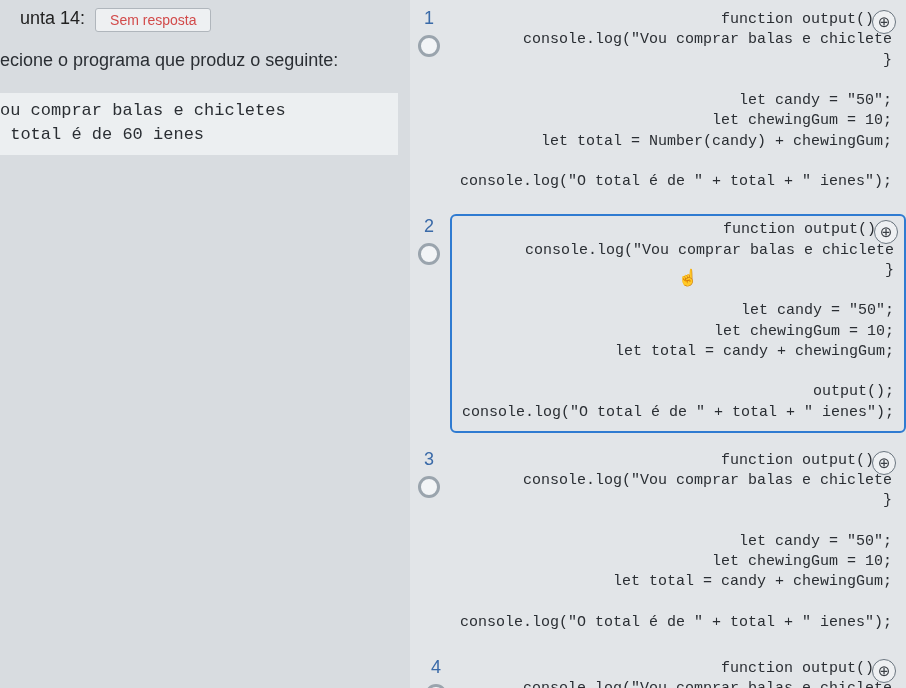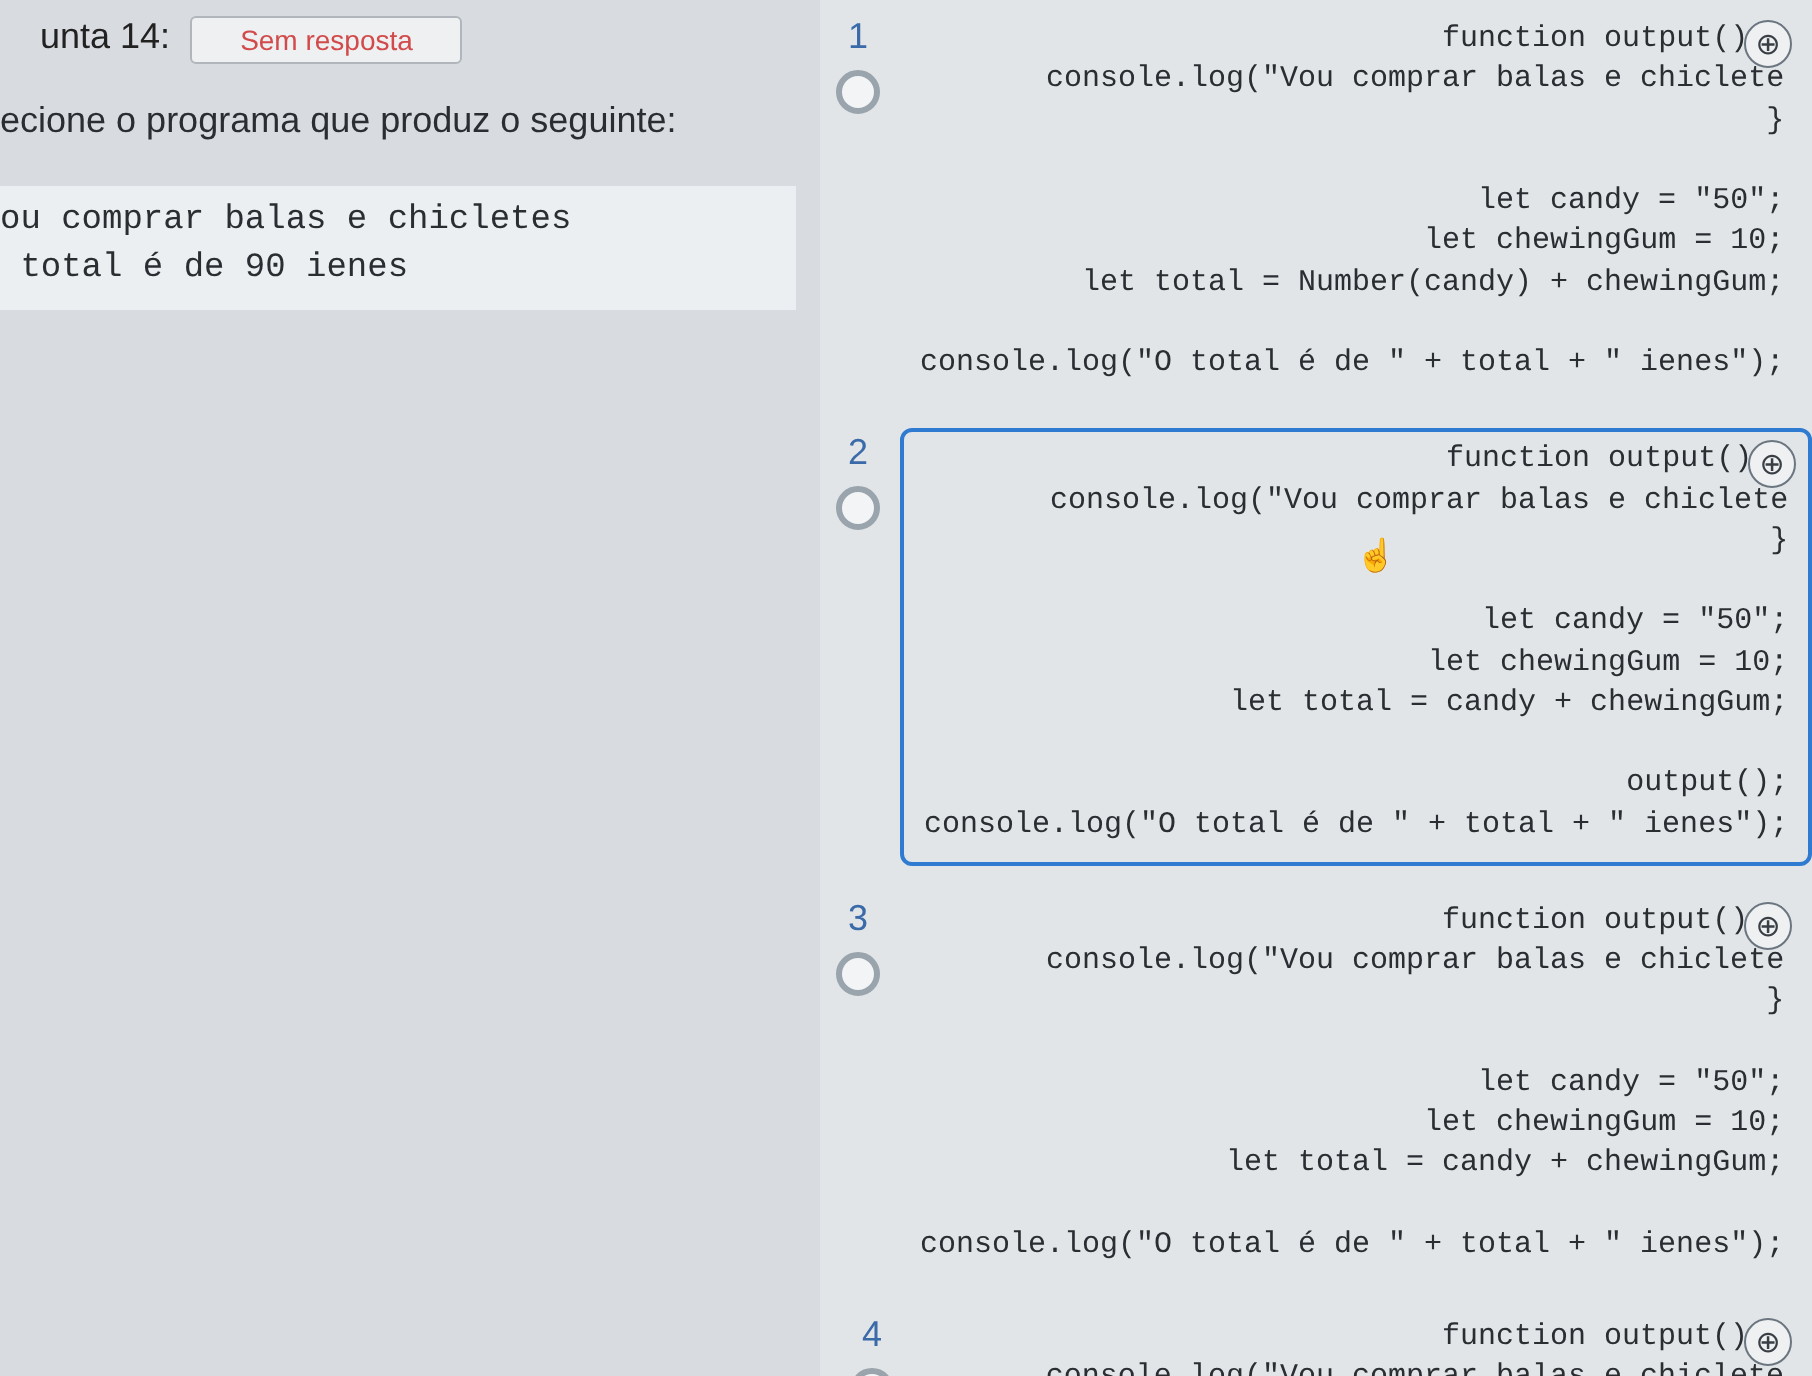--- a/index.html
+++ b/index.html
@@ -25,21 +25,21 @@
     .question-label {
       font-size: 18px;
       color: #222;
       font-weight: 500;
     }
     .badge {
       border: 1px solid #b0b6bc;
       background: #eef0f2;
       color: #d24a4a;
       font-size: 14px;
-      padding: 3px 24px;
+      padding: 3px 14px;
       border-radius: 3px;
     }
     .prompt {
       font-size: 18px;
       color: #2a2e33;
       margin-bottom: 22px;
     }
     .expected-output {
       background: #eceff1;
       padding: 6px 0 8px 0;
@@ -129,21 +129,21 @@
 </head>
 <body>
 
 <div class="left-panel">
   <div class="question-header">
     <span class="question-label">unta 14:</span>
     <span class="badge">Sem resposta</span>
   </div>
   <div class="prompt">ecione o programa que produz o seguinte:</div>
   <pre class="expected-output">ou comprar balas e chicletes
- total é de 90 ienes</pre>
+ total é de 60 ienes</pre>
 </div>
 
 <div class="right-panel">
 
   <div class="option">
     <div class="option-gutter">
       <div class="option-num">1</div>
       <div class="radio"></div>
     </div>
     <div class="code-box">

